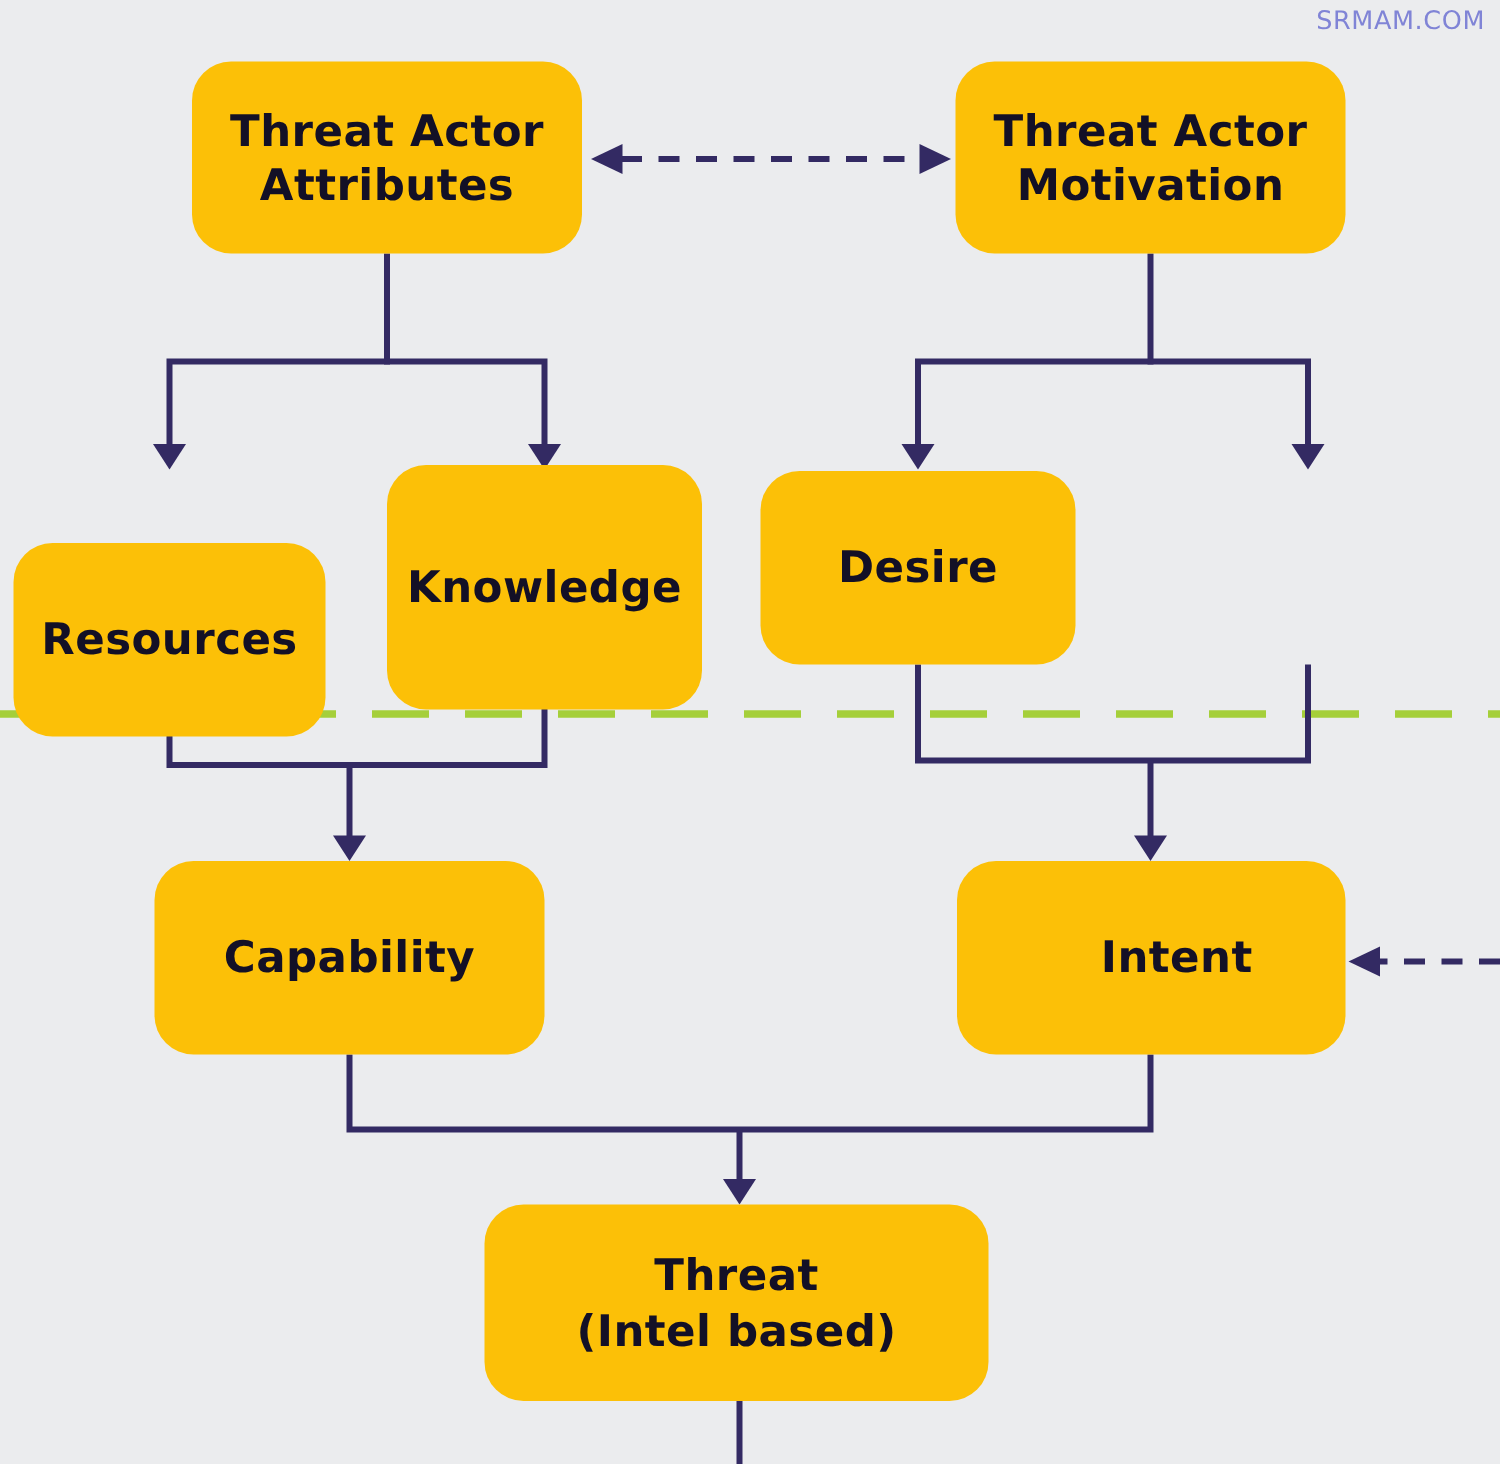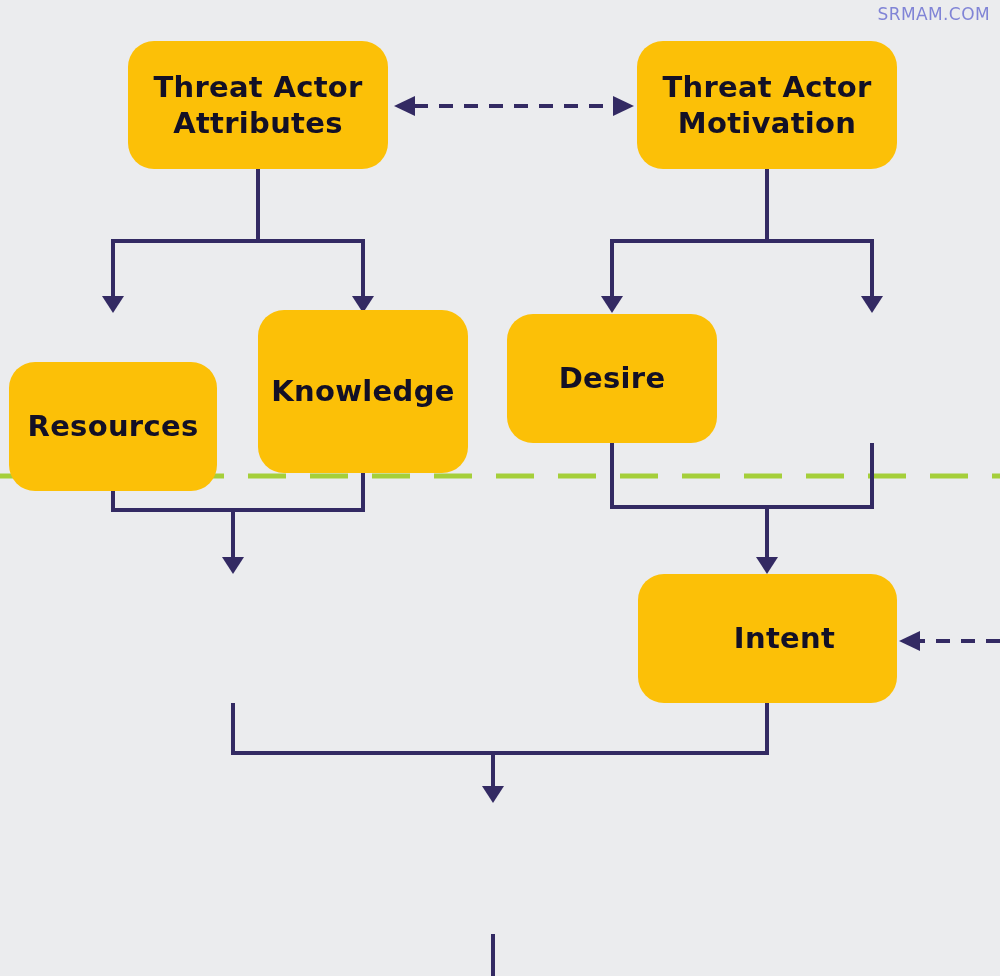--- a/index.html
+++ b/index.html
@@ -117,16 +117,19 @@
     <path class="connector" d="M493,934 V976"></path>
   </svg>
 
   <div class="node node-attributes">Threat Actor
 Attributes</div>
   <div class="node node-motivation">Threat Actor
 Motivation</div>
   <div class="node node-resources">Resources</div>
   <div class="node node-knowledge">Knowledge</div>
   <div class="node node-desire">Desire</div>
+  <div class="node node-capability">Capability</div>
   <div class="node node-intent">Intent</div>
+  <div class="node node-threat">Threat
+(Intel based)</div>
 
   <div class="watermark">SRMAM.COM</div>
 </div>
 
 </body></html>

